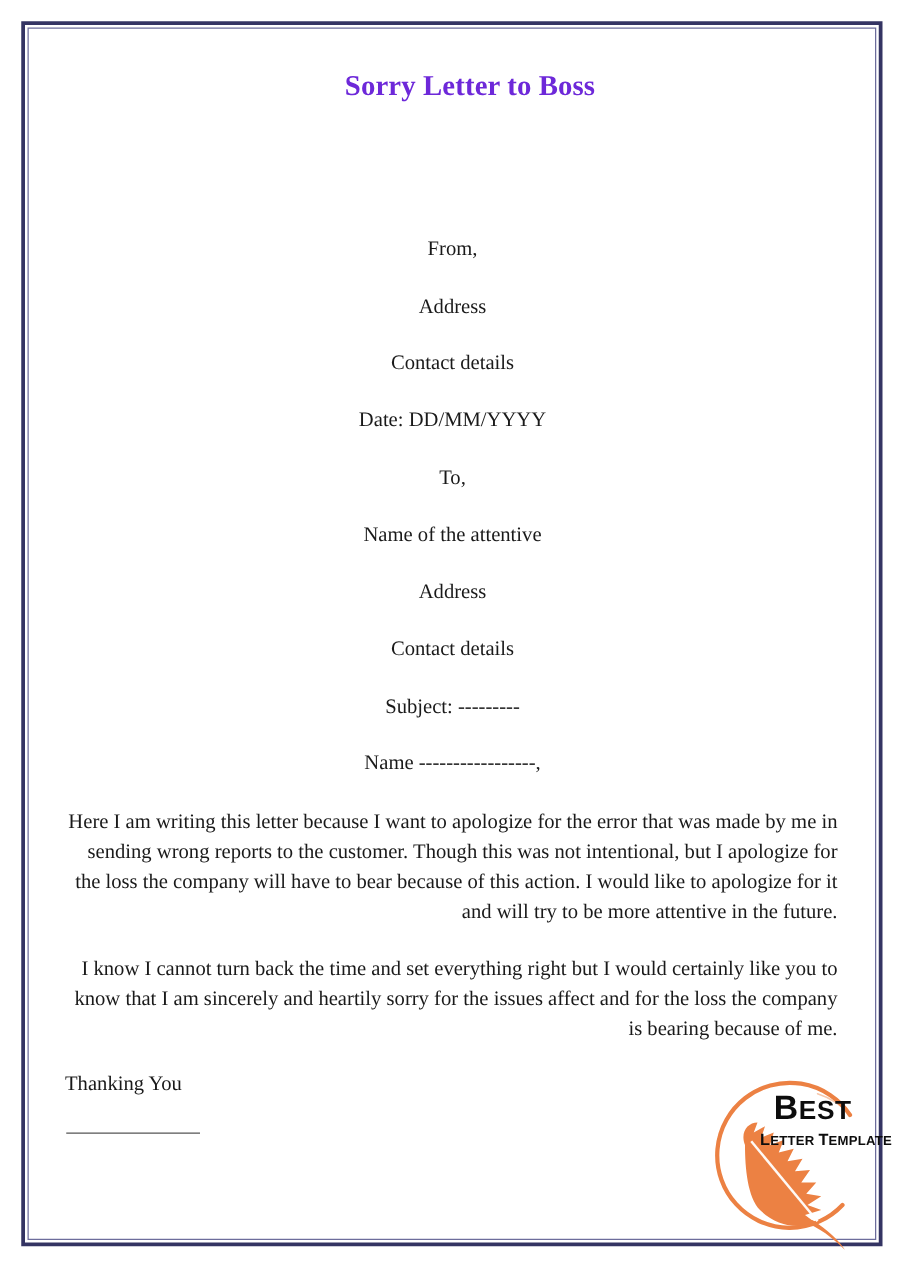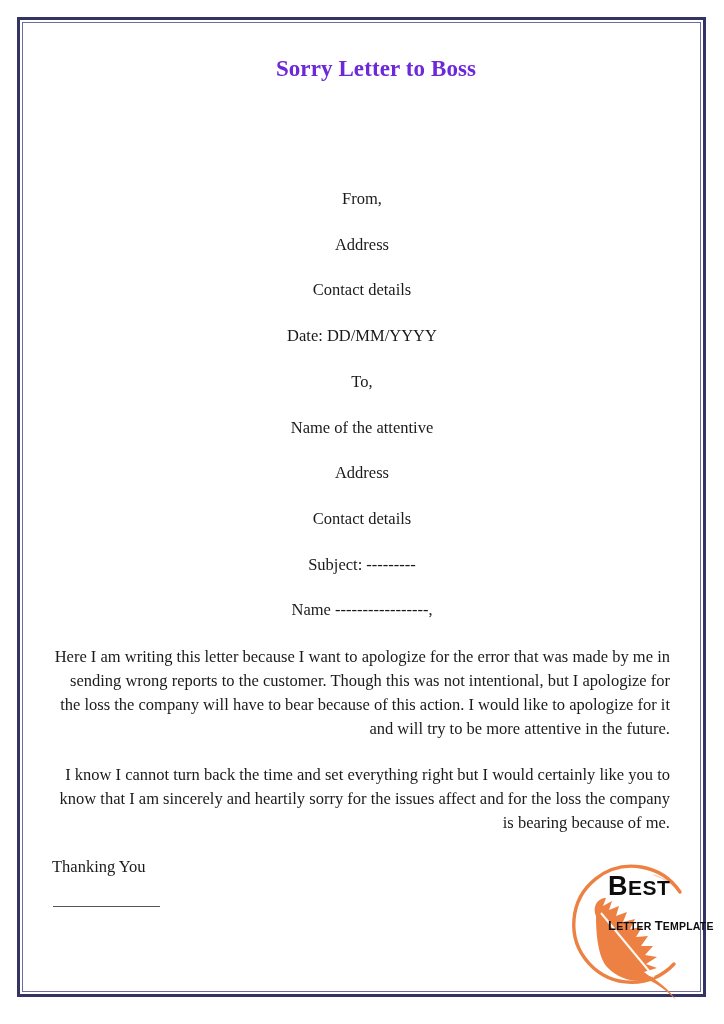--- a/index.html
+++ b/index.html
@@ -115,30 +115,31 @@
     width: 96px;
   }
   .logo-best {
     font-family: "Liberation Sans", "DejaVu Sans", sans-serif;
     font-weight: bold;
     color: #0d0d0d;
     font-size: 21px;
     line-height: 1;
     letter-spacing: 0.5px;
     white-space: nowrap;
+    margin-left: 11px;
   }
   .logo-best .cap { font-size: 27px; }
   .logo-sub {
     font-family: "Liberation Sans", "DejaVu Sans", sans-serif;
     font-weight: bold;
     color: #0d0d0d;
     font-size: 10.5px;
     line-height: 1;
     letter-spacing: 0.2px;
-    margin-top: 19px;
+    margin-top: 5px;
     white-space: nowrap;
   }
   .logo-sub .cap { font-size: 13px; }
 </style>
 </head>
 <body>
 
 <div class="page">
 
   <div class="border-frame">

